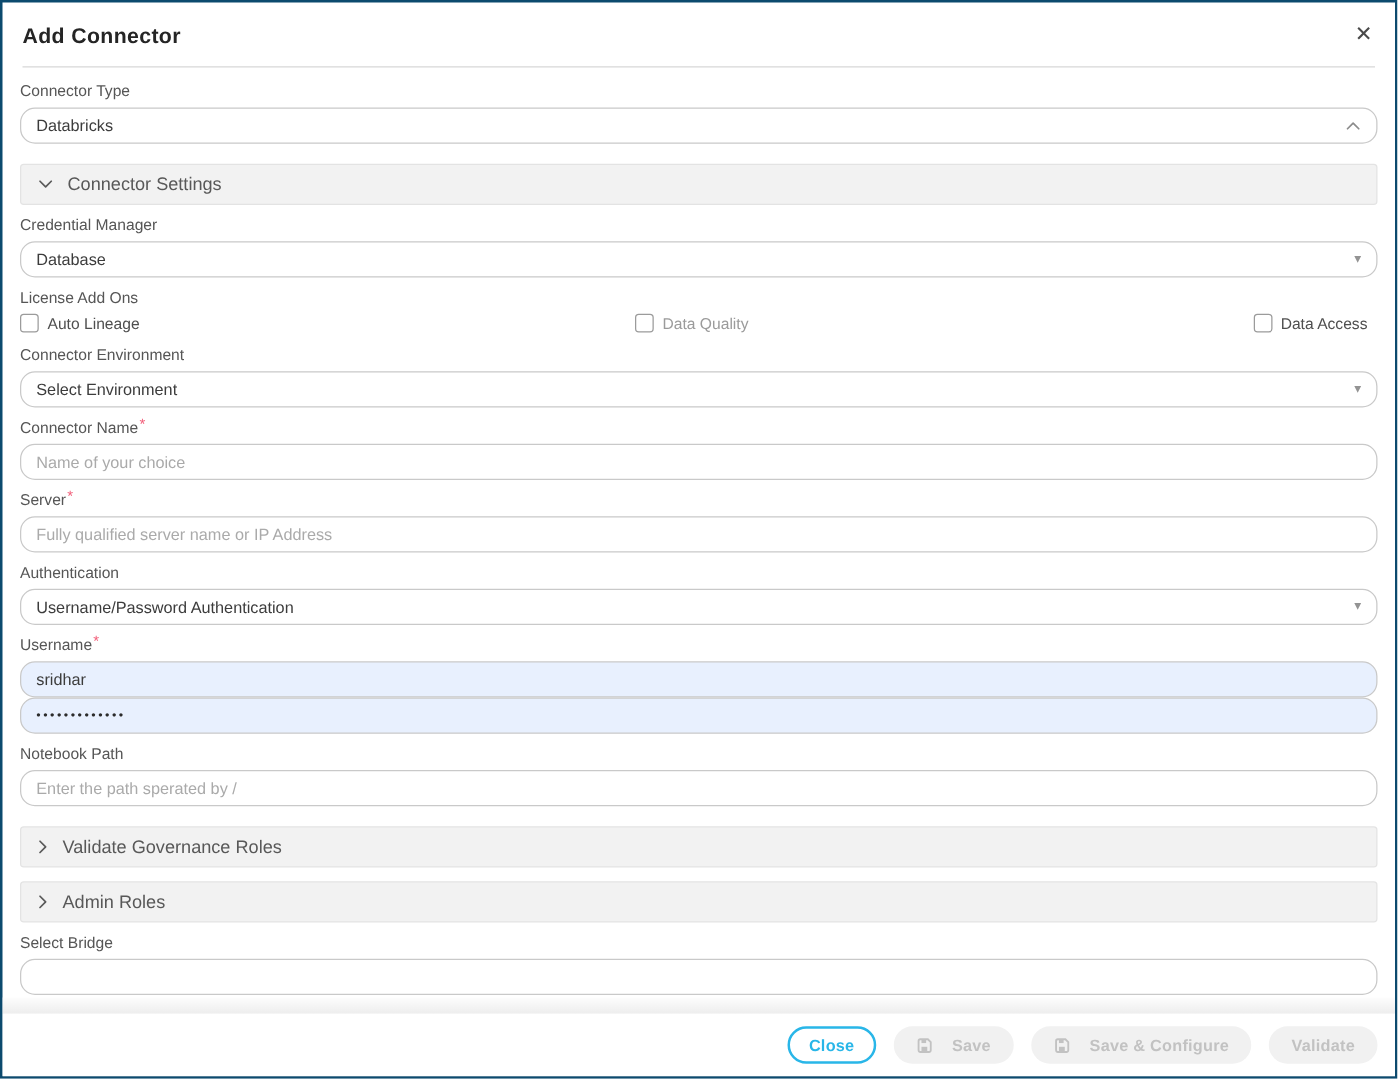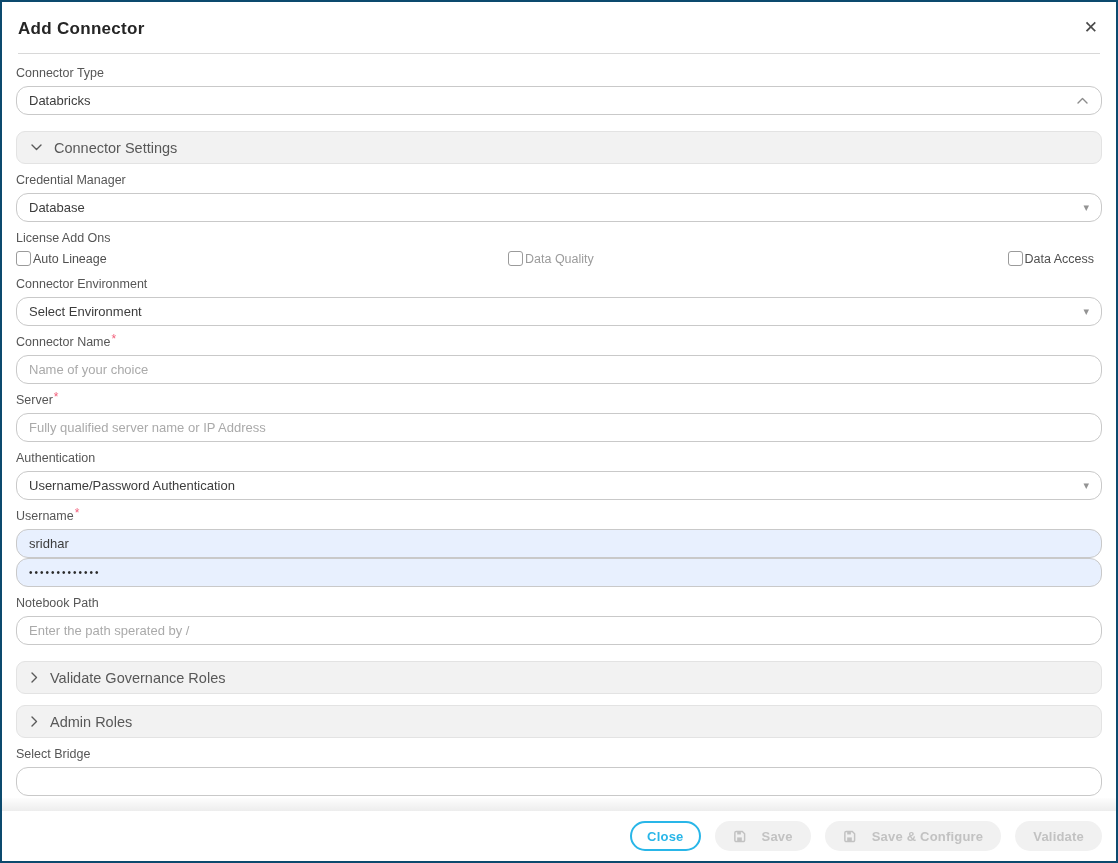--- a/index.html
+++ b/index.html
@@ -40,34 +40,34 @@
     font-family:inherit;
   }
   .select{ justify-content:space-between; cursor:pointer; }
   .arrow{ color:#939393; font-size:11px; line-height:11px; flex:0 0 auto; }
   input.ctl::placeholder{ color:#aaaaaa; }
   .autofill{ background:#e8f0fe; }
   .pwd{ font-size:10px; letter-spacing:2px; color:#2b2b2b; }
 
   .section-bar{
     margin-top:16px; height:33px;
-    background:#f2f2f2; border:1px solid #e3e3e3; border-radius:9px;
+    background:#f2f2f2; border:1px solid #e3e3e3; border-radius:3px;
     display:flex; align-items:center; gap:11px;
     padding:0 13px;
     font-size:14.5px; color:#585858;
     cursor:pointer;
   }
   .section-bar.tight{ margin-top:11px; }
   .chev{ display:inline-flex; }
 
   
   .addons{ position:relative; height:17px; margin-bottom:2px; }
   .addon{
     position:absolute; top:0;
-    display:flex; align-items:center; gap:2px;
+    display:flex; align-items:center; gap:7px;
     font-size:12.5px; color:#4f4f4f; cursor:pointer;
   }
   .addon.pos-left{ left:0; }
   .addon.pos-mid{ left:492px; color:#9b9b9b; }
   .addon.pos-right{ right:8px; }
   .cb{
     width:15px; height:15px; flex:0 0 auto;
     border:1.5px solid #9b9b9b; border-radius:3px; background:#fff;
   }
 

